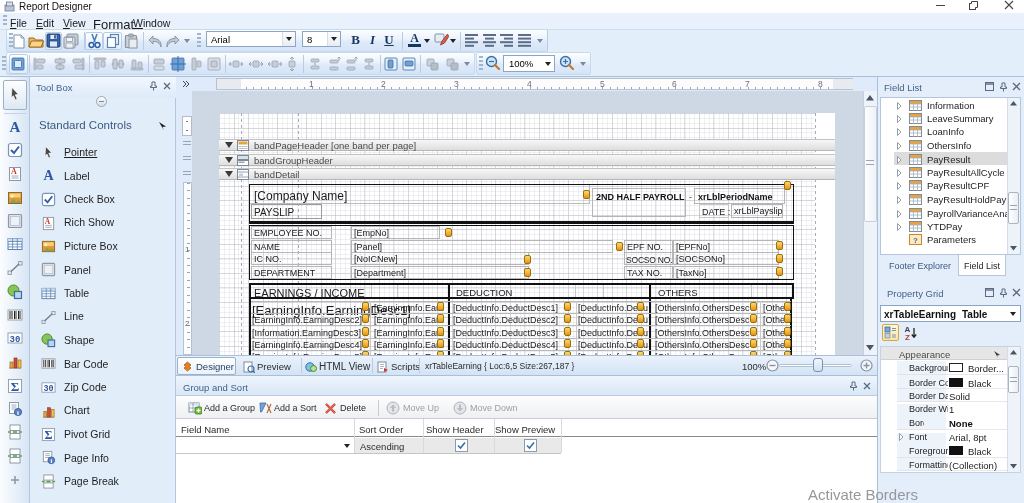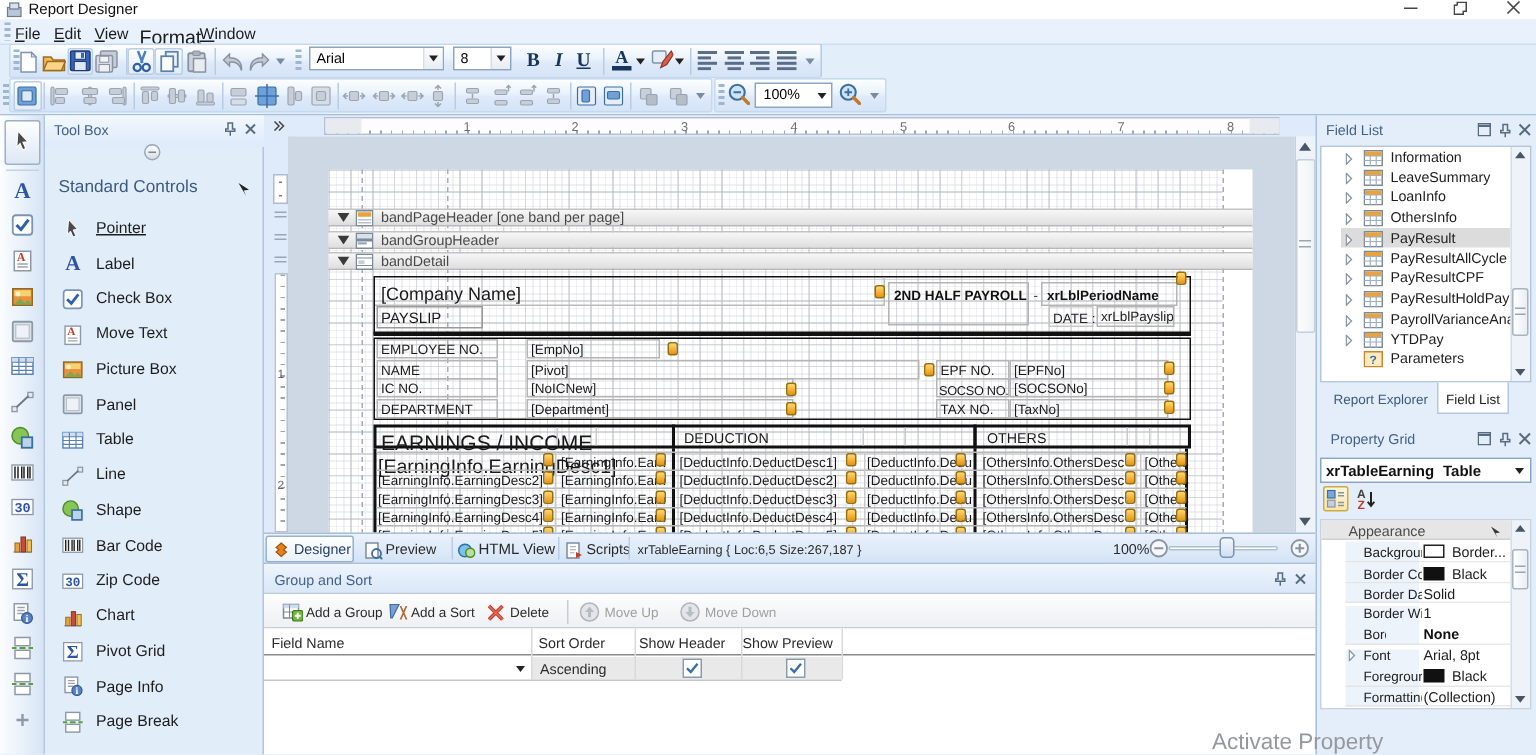--- a/index.html
+++ b/index.html
@@ -405,21 +405,21 @@
 <svg class="a" style="left:41px;top:192px" width="15" height="15" viewBox="0 0 16 16">
     <rect x="1.5" y="1.5" width="13" height="13" rx="2" fill="#fff" stroke="#7a94b4" stroke-width="1.2"></rect>
     <path d="M4 8 L7 11 L12 4.5" fill="none" stroke="#2f62ae" stroke-width="2"></path>
   </svg>
 <div class="a" style="left:64px;top:193px;color:#1e1e1e;font-size:10.5px">Check Box</div>
 <svg class="a" style="left:41px;top:216px" width="15" height="15" viewBox="0 0 16 16">
     <rect x="2.5" y="1.5" width="11" height="13" fill="#fff" stroke="#8d99a8" stroke-width="1"></rect>
     <text x="7" y="8" text-anchor="middle" font-family="Liberation Serif" font-weight="bold" font-size="8" fill="#c23b2e">A</text>
     <path d="M4.5 10 h7 M4.5 12 h7" stroke="#9aa3af" stroke-width="0.9"></path>
   </svg>
-<div class="a" style="left:64px;top:216px;color:#1e1e1e;font-size:10.5px">Move Text</div>
+<div class="a" style="left:64px;top:216px;color:#1e1e1e;font-size:10.5px">Rich Show</div>
 <svg class="a" style="left:41px;top:239px" width="15" height="15" viewBox="0 0 16 16">
     <rect x="1.5" y="2.5" width="13" height="11" fill="#e89140" stroke="#8d6a28" stroke-width="1"></rect>
     <rect x="2.5" y="3.5" width="11" height="4" fill="#f8d26e"></rect>
     <circle cx="5" cy="6" r="1.6" fill="#fdf3c9"></circle>
     <path d="M2.5 13 l4 -4 3 3 2 -2 3 3" fill="#7da84e"></path>
   </svg>
 <div class="a" style="left:64px;top:240px;color:#1e1e1e;font-size:10.5px">Picture Box</div>
 <svg class="a" style="left:41px;top:262px" width="15" height="15" viewBox="0 0 16 16">
     <rect x="1.5" y="1.5" width="13" height="13" rx="1" fill="#dde3eb" stroke="#8d99a8" stroke-width="1.2"></rect>
     <rect x="3.5" y="3.5" width="9" height="9" fill="#eef1f5" stroke="#b7bfc9" stroke-width="0.8"></rect>
@@ -562,21 +562,21 @@
 <div class="a" style="left:254px;top:228px;font-size:9px;color:#1a1a1a">EMPLOYEE NO.</div>
 <div class="a" style="left:251px;top:240px;width:81px;height:13px;border:1px solid #b5b5b5"></div>
 <div class="a" style="left:254px;top:242px;font-size:9px;color:#1a1a1a">NAME</div>
 <div class="a" style="left:251px;top:252px;width:81px;height:13px;border:1px solid #b5b5b5"></div>
 <div class="a" style="left:254px;top:254px;font-size:9px;color:#1a1a1a">IC NO.</div>
 <div class="a" style="left:251px;top:266px;width:81px;height:13px;border:1px solid #b5b5b5"></div>
 <div class="a" style="left:254px;top:268px;font-size:9px;color:#1a1a1a">DEPARTMENT</div>
 <div class="a" style="left:351px;top:226px;width:89px;height:13px;border:1px solid #b5b5b5"></div>
 <div class="a" style="left:354px;top:228px;font-size:9px;color:#1a1a1a">[EmpNo]</div>
 <div class="a" style="left:351px;top:240px;width:262px;height:13px;border:1px solid #b5b5b5"></div>
-<div class="a" style="left:354px;top:242px;font-size:9px;color:#1a1a1a">[Pivot]</div>
+<div class="a" style="left:354px;top:242px;font-size:9px;color:#1a1a1a">[Panel]</div>
 <div class="a" style="left:351px;top:252px;width:178px;height:13px;border:1px solid #b5b5b5"></div>
 <div class="a" style="left:354px;top:254px;font-size:9px;color:#1a1a1a">[NoICNew]</div>
 <div class="a" style="left:351px;top:266px;width:178px;height:13px;border:1px solid #b5b5b5"></div>
 <div class="a" style="left:354px;top:268px;font-size:9px;color:#1a1a1a">[Department]</div>
 <div class="a tag" style="left:445px;top:227.5px"></div>
 <div class="a tag" style="left:616px;top:241.5px"></div>
 <div class="a tag" style="left:524px;top:254.5px"></div>
 <div class="a tag" style="left:524px;top:267.5px"></div>
 <div class="a" style="left:624px;top:240px;width:49px;height:13px;border:1px solid #b5b5b5"></div>
 <div class="a" style="left:627px;top:242px;font-size:9px;color:#1a1a1a">EPF NO.</div>
@@ -587,21 +587,21 @@
 <div class="a" style="left:626px;top:255px;font-size:8.5px;letter-spacing:-0.2px;color:#1a1a1a">SOCSO NO.</div>
 <div class="a" style="left:673px;top:252px;width:106px;height:13px;border:1px solid #b5b5b5"></div>
 <div class="a" style="left:676px;top:254px;font-size:9px;color:#1a1a1a">[SOCSONo]</div>
 <div class="a tag" style="left:776px;top:253.5px"></div>
 <div class="a" style="left:624px;top:266px;width:49px;height:13px;border:1px solid #b5b5b5"></div>
 <div class="a" style="left:627px;top:268px;font-size:9px;color:#1a1a1a">TAX NO.</div>
 <div class="a" style="left:673px;top:266px;width:106px;height:13px;border:1px solid #b5b5b5"></div>
 <div class="a" style="left:676px;top:268px;font-size:9px;color:#1a1a1a">[TaxNo]</div>
 <div class="a tag" style="left:776px;top:266.5px"></div>
 <div class="a" style="left:249px;top:283px;width:201px;height:16px;border:2px solid #111"></div>
-<div class="a" style="left:254px;top:287px;font-size:14px;color:#1a1a1a">EARNINGS / INCOME</div>
+<div class="a" style="left:254px;top:287px;font-size:11px;color:#1a1a1a">EARNINGS / INCOME</div>
 <div class="a" style="left:448px;top:283px;width:203px;height:16px;border:2px solid #111"></div>
 <div class="a" style="left:456px;top:287px;font-size:9.5px;color:#1a1a1a">DEDUCTION</div>
 <div class="a" style="left:649px;top:283px;width:145px;height:16px;border:2px solid #111"></div>
 <div class="a" style="left:658px;top:287px;font-size:9.5px;color:#1a1a1a">OTHERS</div>
 <div class="a" style="left:371px;top:285px;width:1px;height:12px;background:#c9c9c9"></div>
 <div class="a" style="left:397px;top:285px;width:1px;height:12px;background:#c9c9c9"></div>
 <div class="a" style="left:575px;top:285px;width:1px;height:12px;background:#c9c9c9"></div>
 <div class="a" style="left:603px;top:285px;width:1px;height:12px;background:#c9c9c9"></div>
 <div class="a" style="left:751px;top:285px;width:1px;height:12px;background:#c9c9c9"></div>
 <div class="a" style="left:766px;top:285px;width:1px;height:12px;background:#c9c9c9"></div>
@@ -629,21 +629,21 @@
 <div class="a" style="left:578px;top:315.4px;font-size:9px;color:#1a1a1a;white-space:nowrap">[DeductInfo.Dedu</div>
 <div class="a" style="left:655px;top:315.4px;font-size:9px;color:#1a1a1a;white-space:nowrap">[OthersInfo.OthersDesc</div>
 <div class="a" style="left:763px;top:315.4px;font-size:9px;color:#1a1a1a;white-space:nowrap">[Others</div>
 <div class="a tag" style="left:362px;top:314.4px"></div>
 <div class="a tag" style="left:437px;top:314.4px"></div>
 <div class="a tag" style="left:564px;top:314.4px"></div>
 <div class="a tag" style="left:637px;top:314.4px"></div>
 <div class="a tag" style="left:750px;top:314.4px"></div>
 <div class="a tag" style="left:784px;top:314.4px"></div>
 <div class="a" style="left:251px;top:325.4px;width:540px;height:1px;background:#b8b8b8"></div>
-<div class="a" style="left:252px;top:327.6px;font-size:9px;color:#1a1a1a;white-space:nowrap">[EarningInfo.EarningDesc3]</div>
+<div class="a" style="left:252px;top:327.6px;font-size:9px;color:#1a1a1a;white-space:nowrap">[Information.EarningDesc3]</div>
 <div class="a" style="left:374px;top:327.6px;font-size:9px;color:#1a1a1a;white-space:nowrap">[EarningInfo.Earn</div>
 <div class="a" style="left:453px;top:327.6px;font-size:9px;color:#1a1a1a;white-space:nowrap">[DeductInfo.DeductDesc3]</div>
 <div class="a" style="left:578px;top:327.6px;font-size:9px;color:#1a1a1a;white-space:nowrap">[DeductInfo.Dedu</div>
 <div class="a" style="left:655px;top:327.6px;font-size:9px;color:#1a1a1a;white-space:nowrap">[OthersInfo.OthersDesc</div>
 <div class="a" style="left:763px;top:327.6px;font-size:9px;color:#1a1a1a;white-space:nowrap">[Others</div>
 <div class="a tag" style="left:362px;top:326.6px"></div>
 <div class="a tag" style="left:437px;top:326.6px"></div>
 <div class="a tag" style="left:564px;top:326.6px"></div>
 <div class="a tag" style="left:637px;top:326.6px"></div>
 <div class="a tag" style="left:750px;top:326.6px"></div>
@@ -900,21 +900,21 @@
 <div class="a" style="left:1007px;top:98px;width:13px;height:156px;background:#eef3f9;border-left:1px solid #d5dde8"></div>
 <svg class="a" style="left:1010px;top:101px" width="7" height="5" viewBox="0 0 7 5">
     <path d="M0 4.5 L3.5 0 L7 4.5 z" fill="#4a5668"></path>
   </svg>
 <svg class="a" style="left:1010px;top:246px" width="7" height="5" viewBox="0 0 7 5">
     <path d="M0 0 L3.5 4.5 L7 0 z" fill="#4a5668"></path>
   </svg>
 <div class="a" style="left:1008px;top:192px;width:11px;height:32px;background:linear-gradient(to right,#fff,#e9eef5);border:1px solid #a7b4c4;border-radius:2px"></div>
 <div class="a" style="left:1010px;top:205px;width:7px;height:5px;border-top:1px solid #98a5b5;border-bottom:1px solid #98a5b5"></div>
 <div class="a" style="left:958px;top:255px;width:48px;height:21px;background:#fff;border:1px solid #b3c6dd;border-top:none"></div>
-<div class="a" style="left:889px;top:261px;font-size:9px;color:#3c5a80">Report Explorer</div>
+<div class="a" style="left:889px;top:261px;font-size:9px;color:#3c5a80">Footer Explorer</div>
 <div class="a" style="left:964px;top:261px;font-size:9px;color:#1e1e1e">Field List</div>
 <div class="a phead" style="left:887px;top:288px;font-size:9.5px">Property Grid</div>
 <svg class="a" style="left:985px;top:288px" width="9" height="9" viewBox="0 0 9 9">
     <rect x="0.5" y="0.5" width="8" height="8" fill="none" stroke="#5a6b80"></rect>
     <path d="M0.5 2 h8" stroke="#5a6b80" stroke-width="1.4"></path>
   </svg>
 <svg class="a" style="left:999px;top:288px" width="9" height="10" viewBox="0 0 9 10">
     <path d="M3 1 h3 v4 h1.5 v1.5 h-6 V5 H3 Z M4.5 6.5 V9.5" fill="none" stroke="#5a6b80" stroke-width="1"></path>
   </svg>
 <svg class="a" style="left:1012px;top:288px" width="9" height="9" viewBox="0 0 9 9">
@@ -981,13 +981,13 @@
 <div class="a" style="left:949px;top:459.6px;font-size:9.5px;color:#222">(Collection)</div>
 <div class="a" style="left:1007px;top:347px;width:13px;height:125px;background:#eef3f9;border-left:1px solid #d5dde8"></div>
 <svg class="a" style="left:1010px;top:350px" width="7" height="5" viewBox="0 0 7 5">
     <path d="M0 4.5 L3.5 0 L7 4.5 z" fill="#4a5668"></path>
   </svg>
 <svg class="a" style="left:1010px;top:464px" width="7" height="5" viewBox="0 0 7 5">
     <path d="M0 0 L3.5 4.5 L7 0 z" fill="#4a5668"></path>
   </svg>
 <div class="a" style="left:1008px;top:366px;width:11px;height:27px;background:linear-gradient(to right,#fff,#e9eef5);border:1px solid #a7b4c4;border-radius:2px"></div>
 <div class="a" style="left:1010px;top:377px;width:7px;height:5px;border-top:1px solid #98a5b5;border-bottom:1px solid #98a5b5"></div>
-<div class="a" style="left:808px;top:486px;font-size:15px;color:#95989c">Activate Property</div>
+<div class="a" style="left:808px;top:486px;font-size:15px;color:#95989c">Activate Borders</div>
 
 </body></html>

